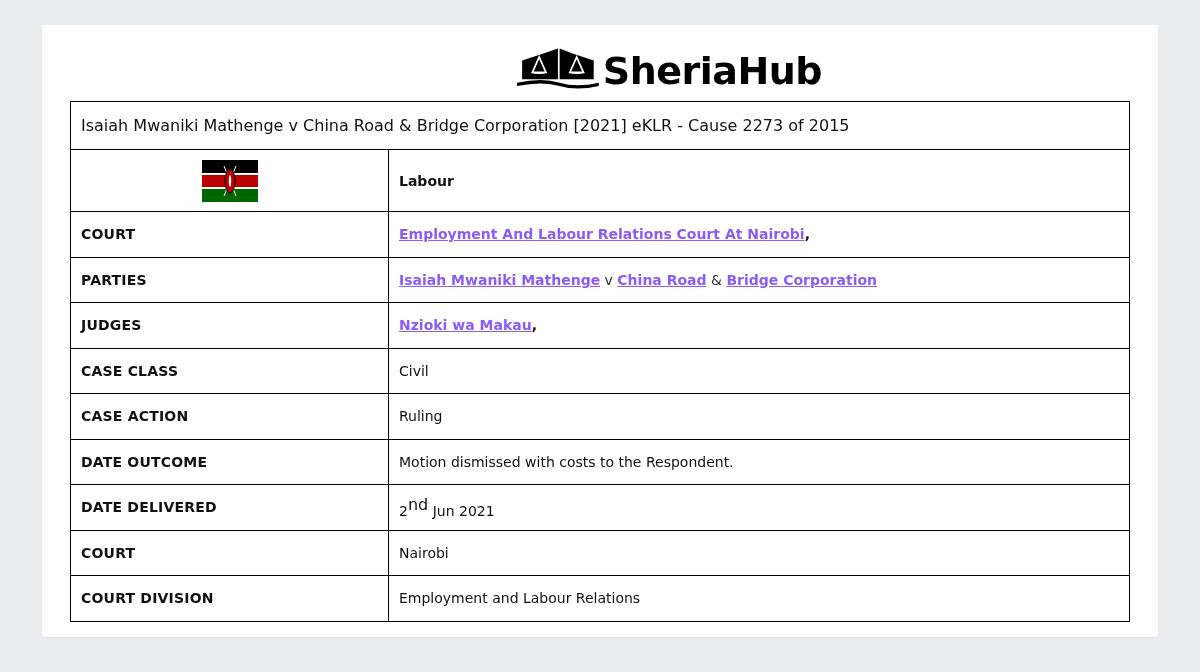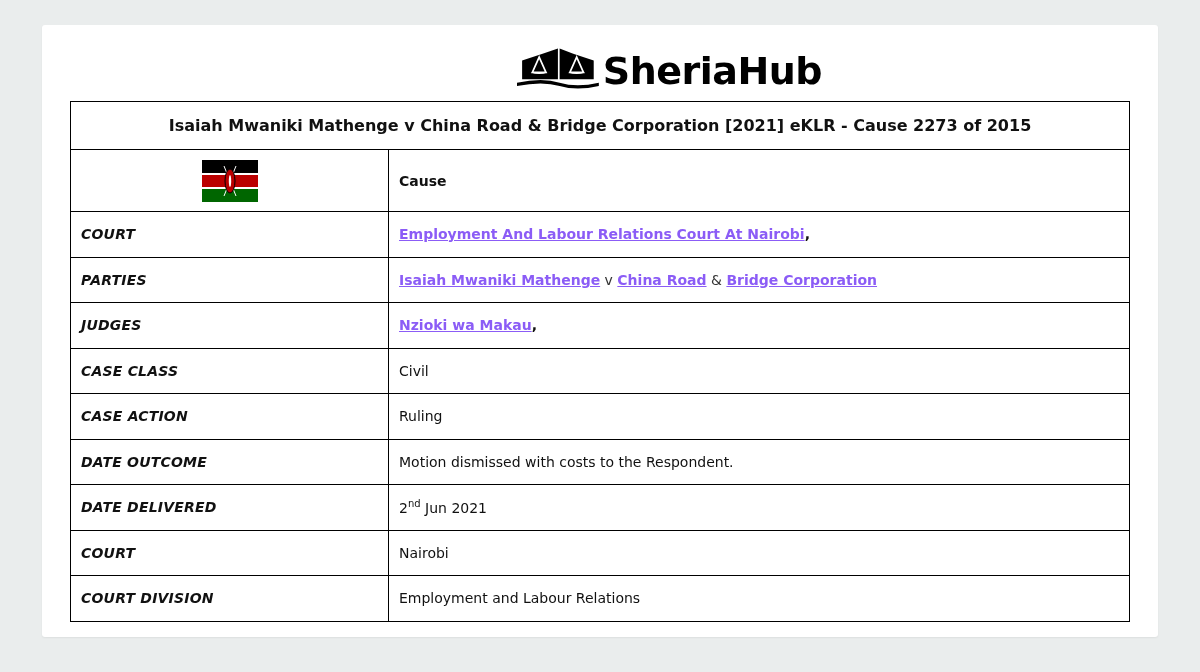--- a/index.html
+++ b/index.html
@@ -54,41 +54,40 @@
     border-collapse: collapse;
     font-size: 14px;
   }
   table.case td {
     border: 1px solid #000;
     padding: 0 10px;
     vertical-align: middle;
   }
   .title-row td {
     height: 47px;
-    text-align: center;
-    font-weight: bold;
+    text-align: left;
+    font-weight: normal;
     font-size: 16px;
   }
   .flag-row td { height: 61px; }
   .flag-cell { text-align: center; width: 297px; }
   .data-row td { height: 44.5px; }
   .label {
     font-weight: bold;
     width: 297px;
     letter-spacing: 0.2px;
-    font-style: italic;
   }
   .value-bold { font-weight: bold; }
   a.link {
     color: #8b5cf6;
     font-weight: bold;
     text-decoration: underline;
   }
   .sep { color: #333; }
-  sup { font-size: 10px; }
+  sup { font-size: 16px; }
   .flag {
     display: inline-block;
     width: 56px;
     height: 42px;
     vertical-align: middle;
   }
 </style>
 </head>
 <body>
 
@@ -123,21 +122,21 @@
         <rect x="0" y="13" width="56" height="2" fill="#fff"></rect>
         <rect x="0" y="15" width="56" height="12" fill="#bb0000"></rect>
         <rect x="0" y="27" width="56" height="2" fill="#fff"></rect>
         <rect x="0" y="29" width="56" height="13" fill="#006600"></rect>
         <line x1="22" y1="6" x2="34" y2="36" stroke="#fff" stroke-width="1"></line>
         <line x1="34" y1="6" x2="22" y2="36" stroke="#fff" stroke-width="1"></line>
         <ellipse cx="28" cy="21" rx="5" ry="12" fill="#bb0000" stroke="#000" stroke-width="1"></ellipse>
         <ellipse cx="28" cy="21" rx="1.2" ry="6" fill="#fff"></ellipse>
       </svg>
     </td>
-    <td class="value-bold">Cause</td>
+    <td class="value-bold">Labour</td>
   </tr>
   <tr class="data-row">
     <td class="label">COURT</td>
     <td class="value-bold">
       <a class="link" href="#">Employment And Labour Relations Court At Nairobi</a><span>,</span>
     </td>
   </tr>
   <tr class="data-row">
     <td class="label">PARTIES</td>
     <td>

